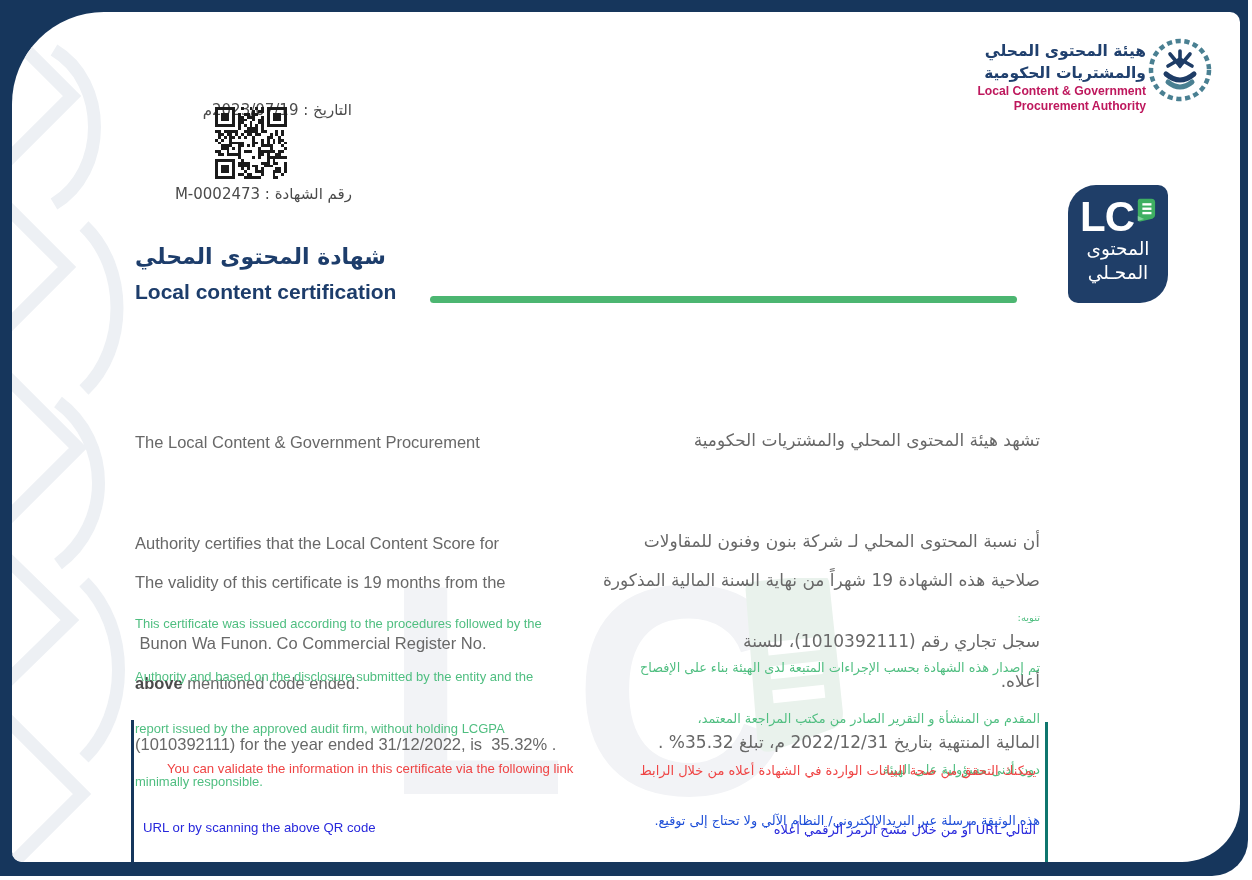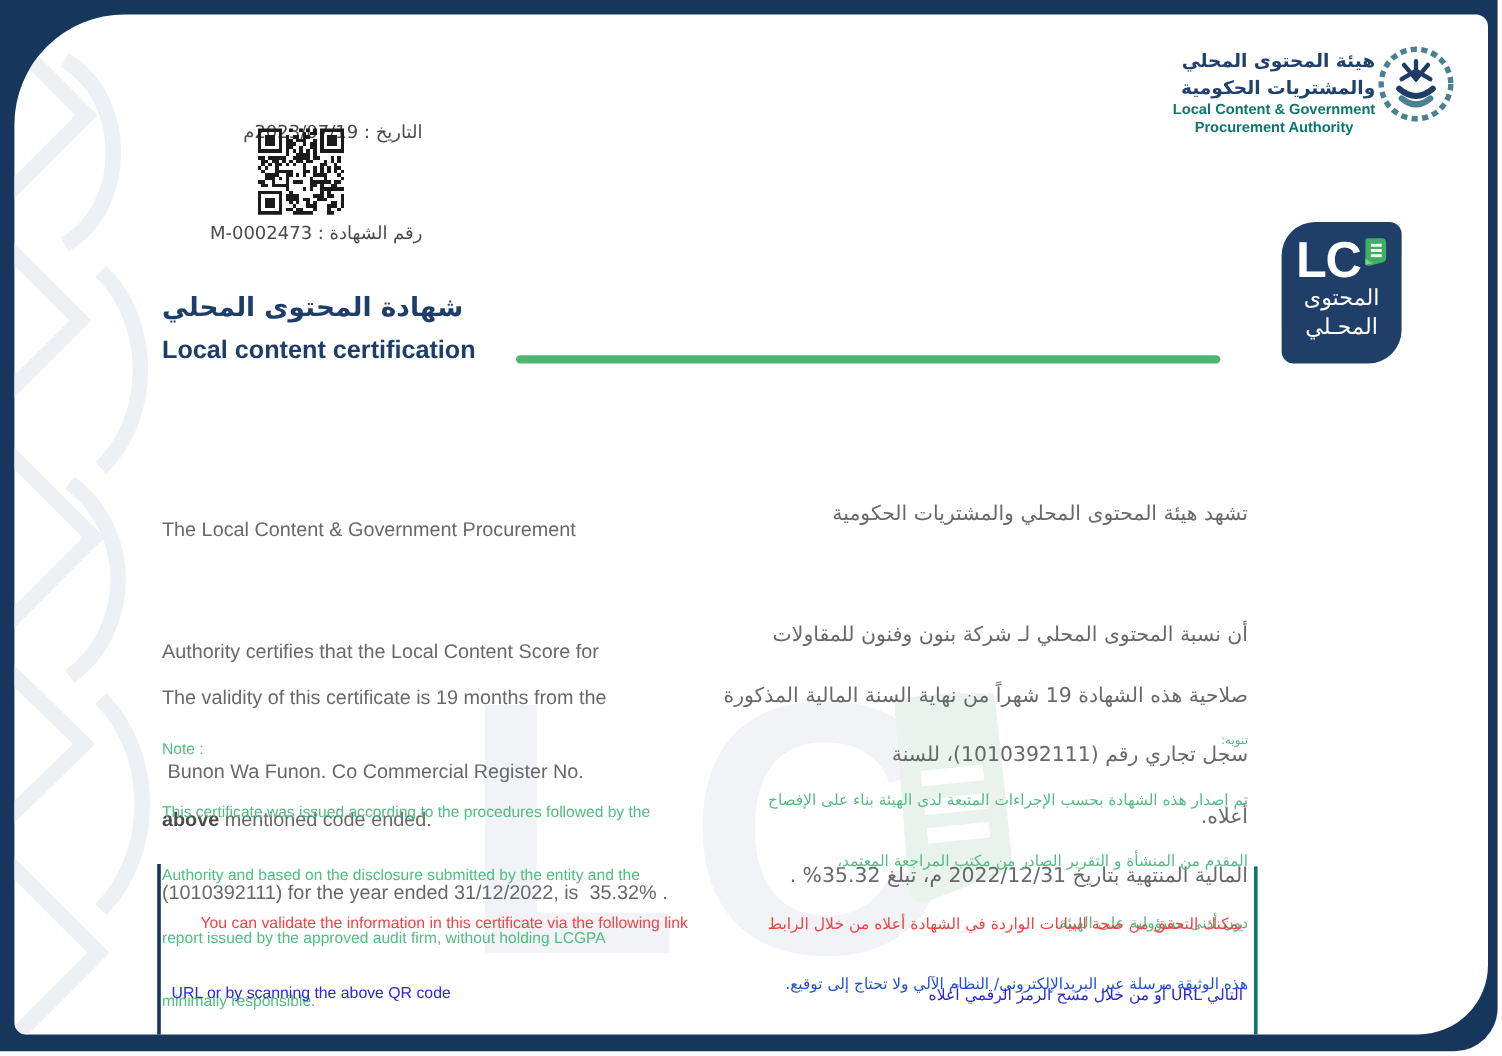--- a/index.html
+++ b/index.html
@@ -20,39 +20,39 @@
   .ar{font-family:"DejaVu Sans",sans-serif;direction:rtl;}
 
   .meta{position:absolute;top:28px;right:888px;text-align:right;
         font-size:15px;line-height:28px;color:#4A4A4A;white-space:pre;}
   .qr{position:absolute;left:203px;top:95px;width:72px;height:72px;}
 
   .authority{position:absolute;top:24px;right:26px;display:flex;
              align-items:flex-start;gap:0;}
   .authority-text{text-align:right;padding-top:4px;}
   .authority-ar{font-size:15.5px;font-weight:bold;line-height:22px;color:#20406E;}
-  .authority-en{font-size:12.2px;font-weight:bold;line-height:15px;color:#0f766e;text-align:center;}
+  .authority-en{font-size:12.2px;font-weight:bold;line-height:15px;color:#be185d;}
 
   .lc-badge{position:absolute;left:1056px;top:173px;width:100px;height:118px;
             background:#1F3E68;border-radius:28px 10px 28px 10px;
             box-sizing:border-box;padding:12px 10px 0 10px;z-index:2;}
   .lc-row{display:flex;justify-content:center;align-items:flex-start;gap:2px;}
   .lc-letters{color:#fff;font-weight:bold;font-size:42px;line-height:40px;letter-spacing:-1px;}
   .lc-ar{color:#fff;font-weight:normal;font-size:18.5px;line-height:24px;text-align:center;}
 
   .title-ar{position:absolute;left:123px;top:232px;font-size:22px;
             font-weight:bold;color:#1D3D6B;direction:rtl;}
   .title-en{position:absolute;left:123px;top:268px;font-size:21px;
             font-weight:bold;color:#1D3D6B;}
   .green-bar{position:absolute;left:418px;top:284px;width:587px;height:7px;
              border-radius:3.5px;background:#4CB671;}
 
   .para{font-size:16.5px;line-height:33.5px;color:#686868;white-space:pre;}
   .para-en-1{position:absolute;left:123px;top:347px;}
-  .para-ar-1{position:absolute;right:200px;top:333px;text-align:right;font-size:17px;}
+  .para-ar-1{position:absolute;right:200px;top:345px;text-align:right;font-size:17px;}
   .para-en-2{position:absolute;left:123px;top:487px;}
   .para-ar-2{position:absolute;right:200px;top:485px;text-align:right;font-size:17px;}
   .para b{color:#4A4A4A;}
 
   .note-en{position:absolute;left:123px;top:568px;font-size:13px;
            line-height:17.5px;white-space:pre;}
   .note-ar{position:absolute;right:200px;top:564px;font-size:12.8px;
            line-height:17px;text-align:right;white-space:pre;}
   .note-heading{color:#4FBE80;}
   .note-green{color:#4FBE80;}
@@ -476,21 +476,20 @@
         <div>The validity of this certificate is 19 months from the</div>
         <div><b>above</b><span> mentioned code ended.</span></div>
       </div>
 
       <div class="para para-ar-2 ar">
         <div>صلاحية هذه الشهادة 19 شهراً من نهاية السنة المالية المذكورة</div>
         <div>أعلاه.</div>
       </div>
 
       <div class="note-en">
-        <div class="note-heading">Note :</div>
         <div class="note-green">This certificate was issued according to the procedures followed by the</div>
         <div class="note-green">Authority and based on the disclosure submitted by the entity and the</div>
         <div class="note-green">report issued by the approved audit firm, without holding LCGPA</div>
         <div class="note-green">minimally responsible.</div>
         
         
       </div>
 
       <div class="note-ar ar">
         <div class="note-heading">تنويه:</div>

